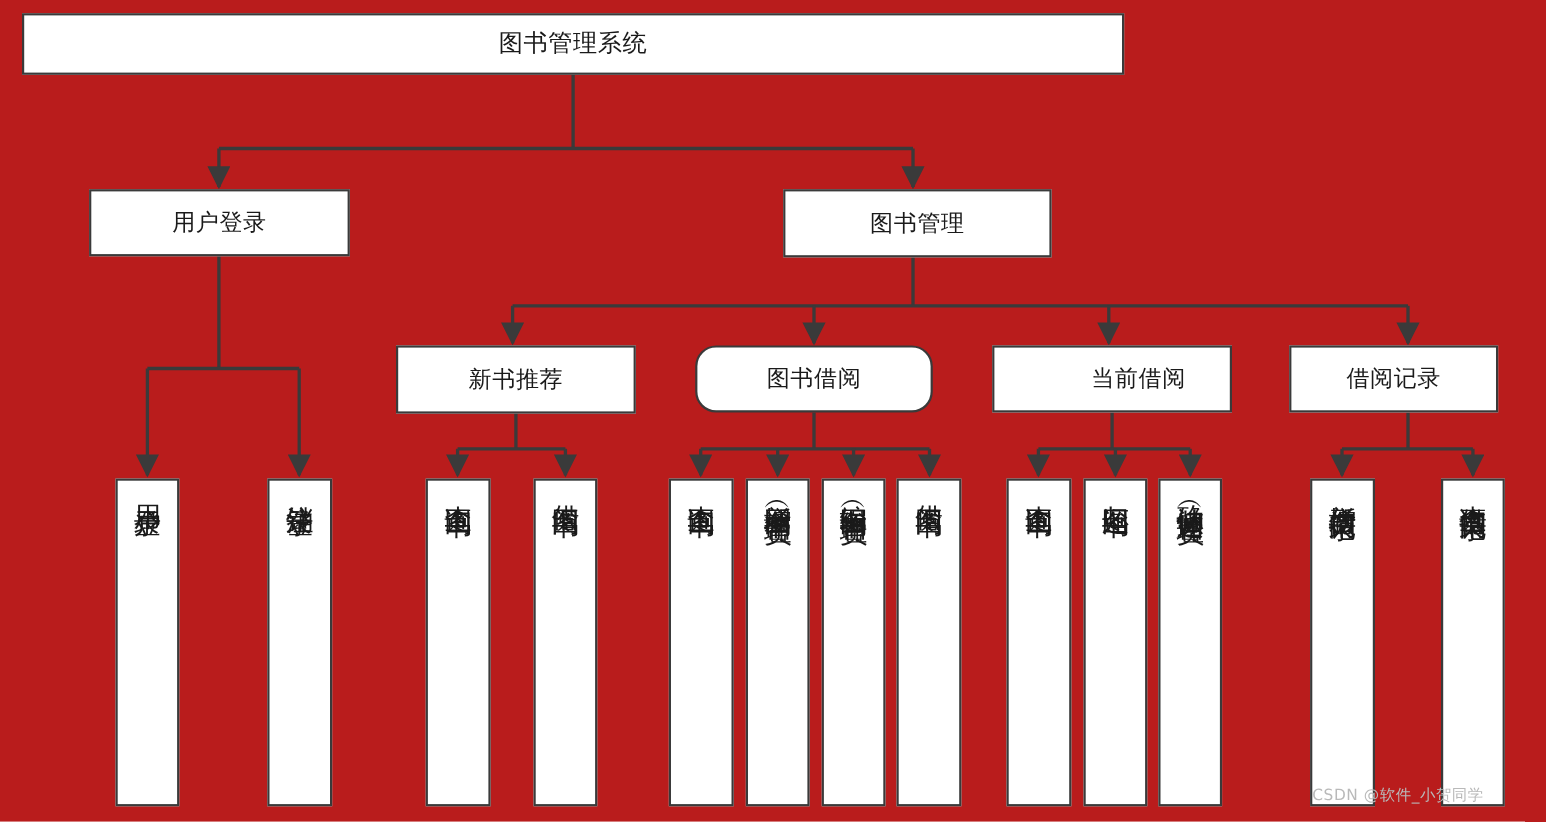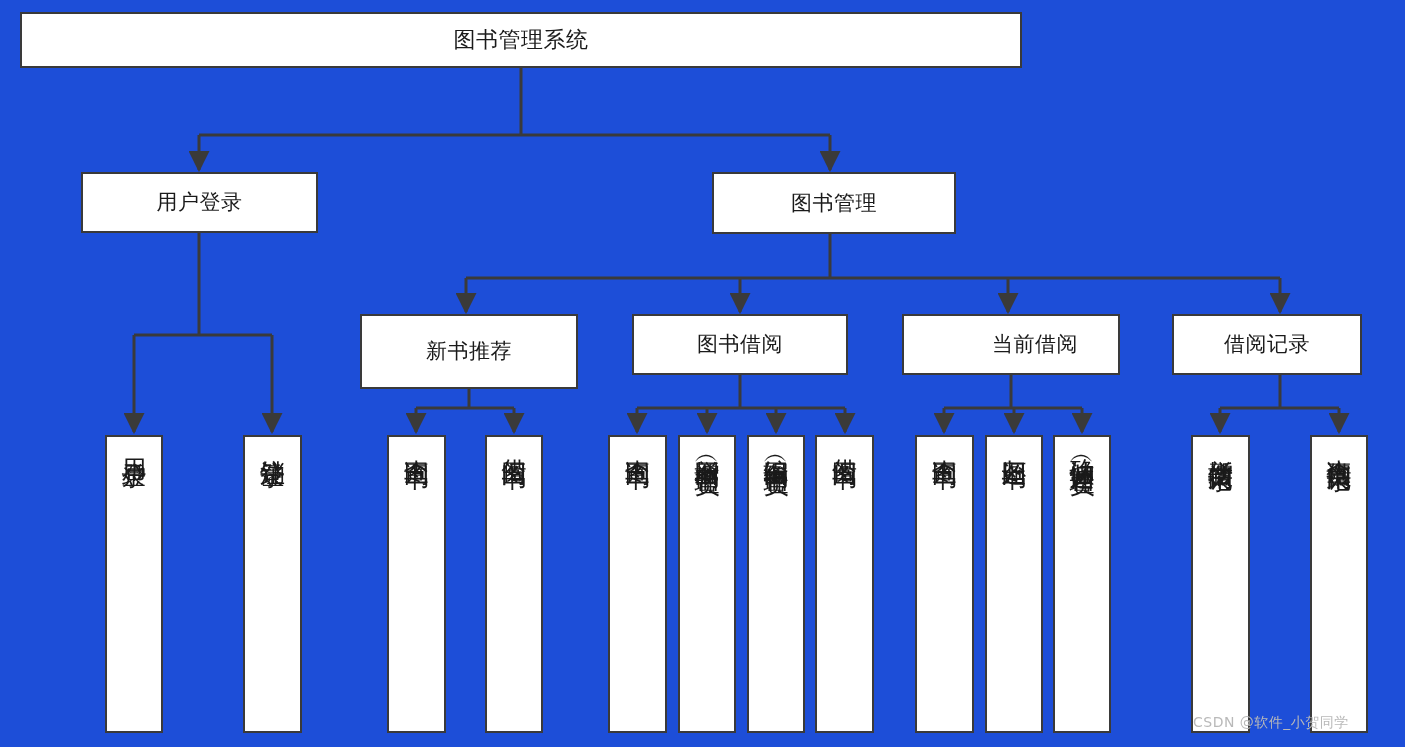--- a/index.html
+++ b/index.html
@@ -7,21 +7,21 @@
     padding: 0;
     background: #ffffff;
   }
   body {
     font-family: "DejaVu Sans", "Liberation Sans", sans-serif;
   }
   #canvas {
     position: relative;
     width: 1405px;
     height: 747px;
-    background: #1d4ed8;
+    background: #b91c1c;
     overflow: hidden;
   }
   #diagram-svg {
     position: absolute;
     left: 0;
     top: 0;
     width: 1405px;
     height: 747px;
   }
   .node {
@@ -129,24 +129,24 @@
     <span class="label">图书管理系统</span>
   </div>
 
   <div class="node horiz" style="left: 81px; top: 172px; width: 237px; height: 61px;">
     <span class="label">用户登录</span>
   </div>
   <div class="node horiz" style="left: 712px; top: 172px; width: 244px; height: 62px;">
     <span class="label">图书管理</span>
   </div>
 
-  <div class="node horiz" style="left: 360px; top: 314px; width: 218px; height: 75px;">
+  <div class="node horiz" style="left: 360px; top: 314px; width: 218px; height: 62px;">
     <span class="label">新书推荐</span>
   </div>
-  <div class="node horiz" style="left: 632px; top: 314px; width: 216px; height: 61px;">
+  <div class="node horiz" style="left: 632px; top: 314px; width: 216px; height: 61px; border-radius: 19px;">
     <span class="label">图书借阅</span>
   </div>
   <div class="node horiz" style="left: 902px; top: 314px; width: 218px; height: 61px; padding-left: 48px;">
     <span class="label">当前借阅</span>
   </div>
   <div class="node horiz" style="left: 1172px; top: 314px; width: 190px; height: 61px;">
     <span class="label">借阅记录</span>
   </div>
 
   <div class="node vert" style="left: 105px; top: 435px; width: 58px; height: 298px;">

